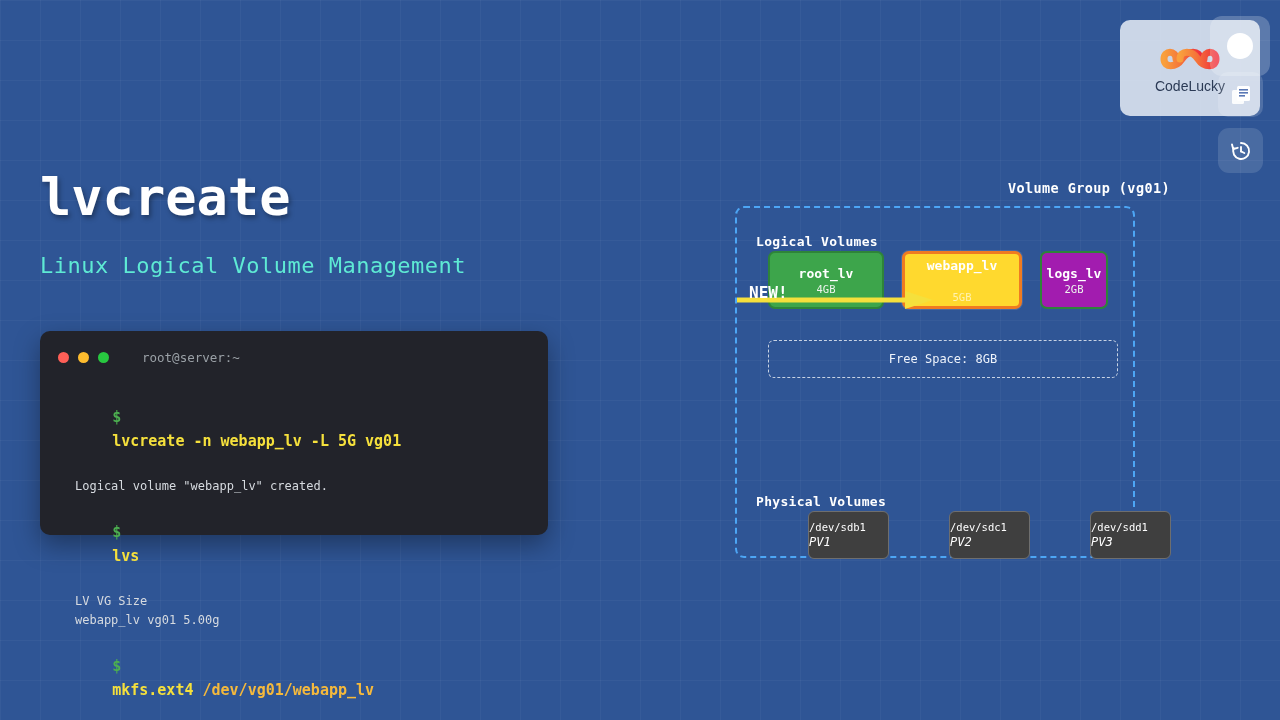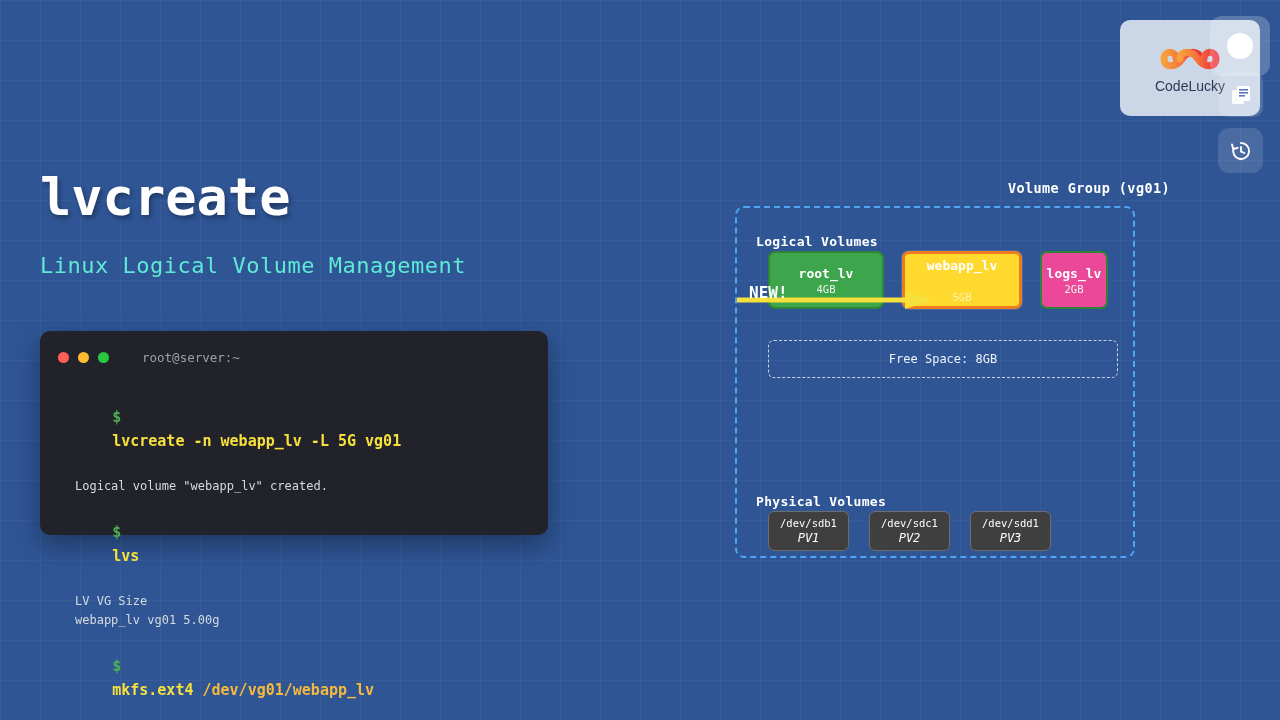--- a/index.html
+++ b/index.html
@@ -61,38 +61,38 @@
   .section-label { font-size:13px; font-weight:bold; color:#ffffff; letter-spacing:0.3px; }
   #lv-label { position:absolute; left:19px; top:26px; }
   #lv-row { position:absolute; left:31px; top:43px; display:flex; gap:18px; align-items:stretch; }
   .lv-box {
     border-radius:7px; display:flex; flex-direction:column;
     align-items:center; justify-content:center; height:58px;
   }
   .lv-box.green { background:#3da54b; border:2px solid #2e8439; width:116px; }
   .lv-box.highlight { background:#ffd92e; border:3px solid #ef7b21; width:120px;
                       box-shadow:0 0 0 1px rgba(255,255,255,0.12);gap:16px; }
-  .lv-box.small { background:#ec4899; border:2px solid #2e8439; width:68px; }
+  .lv-box.small { background:#a21caf; border:2px solid #2e8439; width:68px; }
   .lv-name { font-size:13px; font-weight:bold; color:#ffffff; }
   .lv-size { font-size:10.5px; color:#eef5ee; margin-top:2px; }
   .lv-box.highlight .lv-name { color:#ffffff; }
   .lv-box.highlight .lv-size { color:#fff2b0; }
 
   #free-space {
     position:absolute; left:31px; top:132px; width:350px; height:38px;
     border:1px dashed #c8d3e4; border-radius:6px;
     display:flex; align-items:center; justify-content:center;
     font-size:12px; color:#eef3fb;
   }
   #pv-label { position:absolute; left:19px; top:286px; }
   #pv-row { position:absolute; left:31px; top:303px; display:flex; gap:20px; }
   .pv-box {
-    width:81px; height:40px; background:#3f3f3f; border:1px solid #6e6e6e;
+    width:81px; height:48px; background:#3f3f3f; border:1px solid #6e6e6e;
     border-radius:6px; display:flex; flex-direction:column;
-    align-items:center; justify-content:center;
+    justify-content:center;margin-left:40px;
   }
   .pv-dev { font-size:10.5px; color:#ffffff; }
   .pv-id { font-size:12px; color:#ffffff; margin-top:2px;font-style:italic; }
 
   
   #new-badge { position:absolute; left:12px; top:75px; font-size:16px; font-weight:bold; color:#ffffff; z-index:3; }
   #new-arrow { position:absolute; left:0px; top:82px; z-index:2; }
 
   
   #brand-card {

